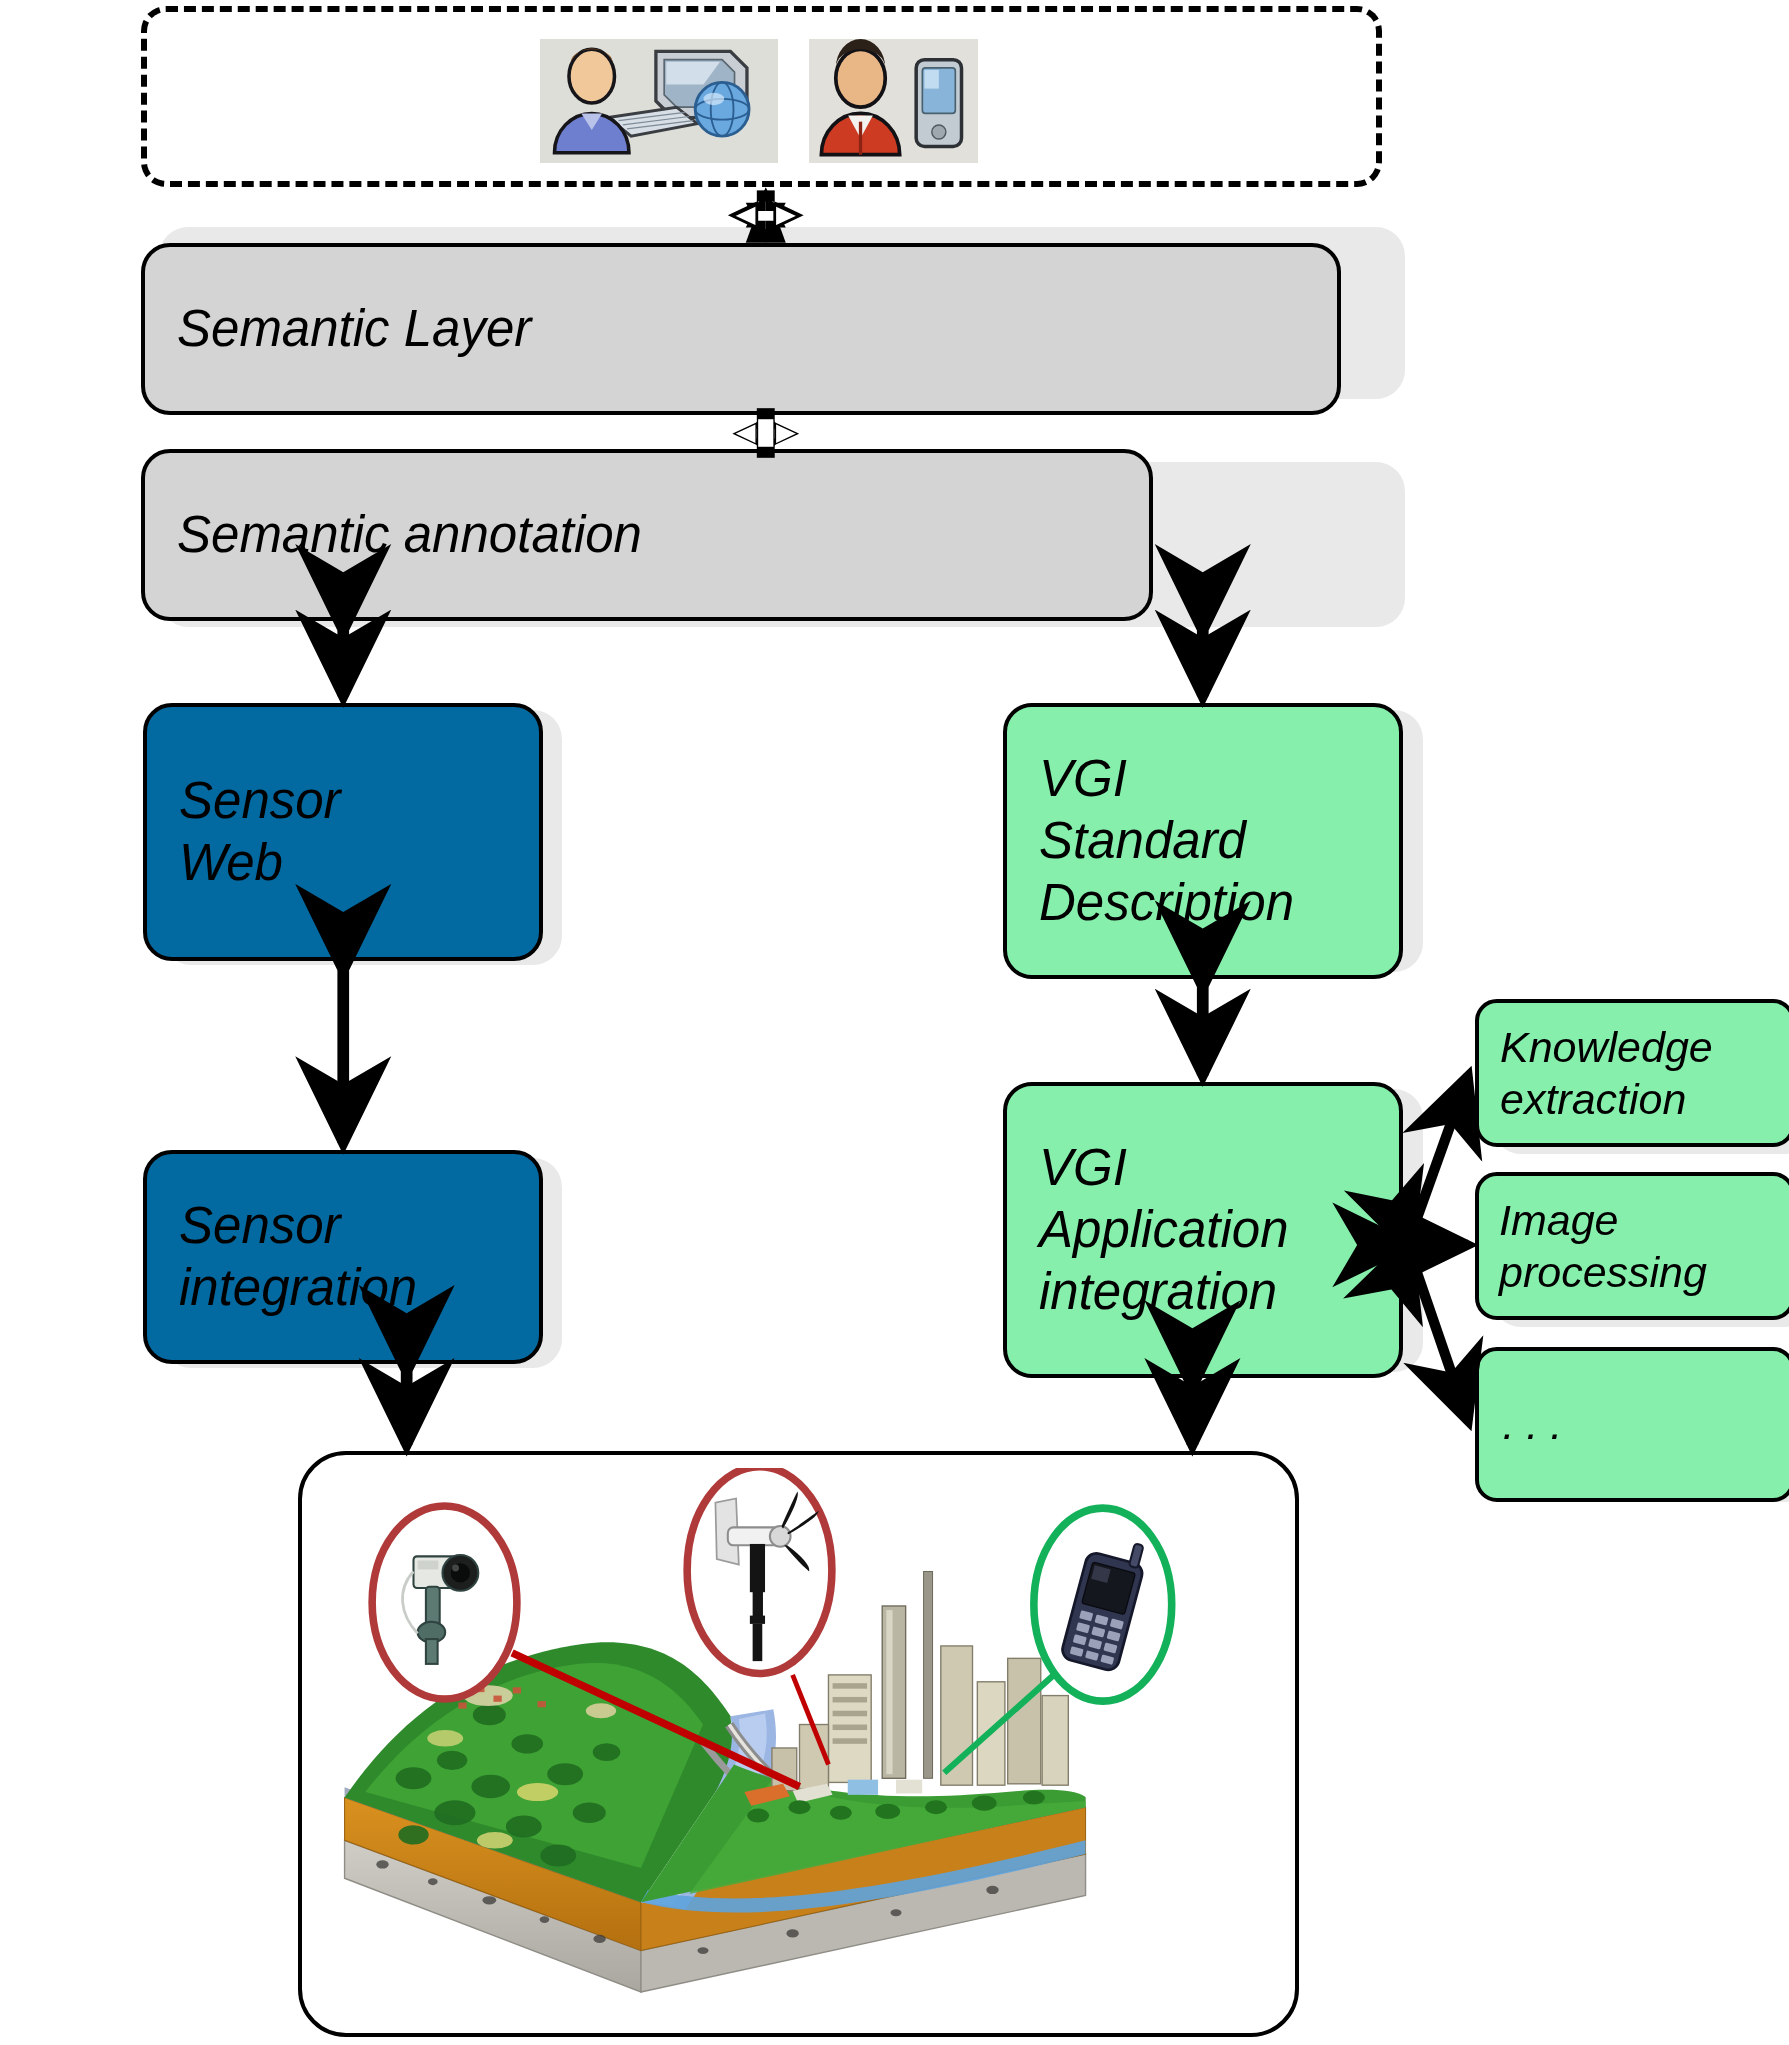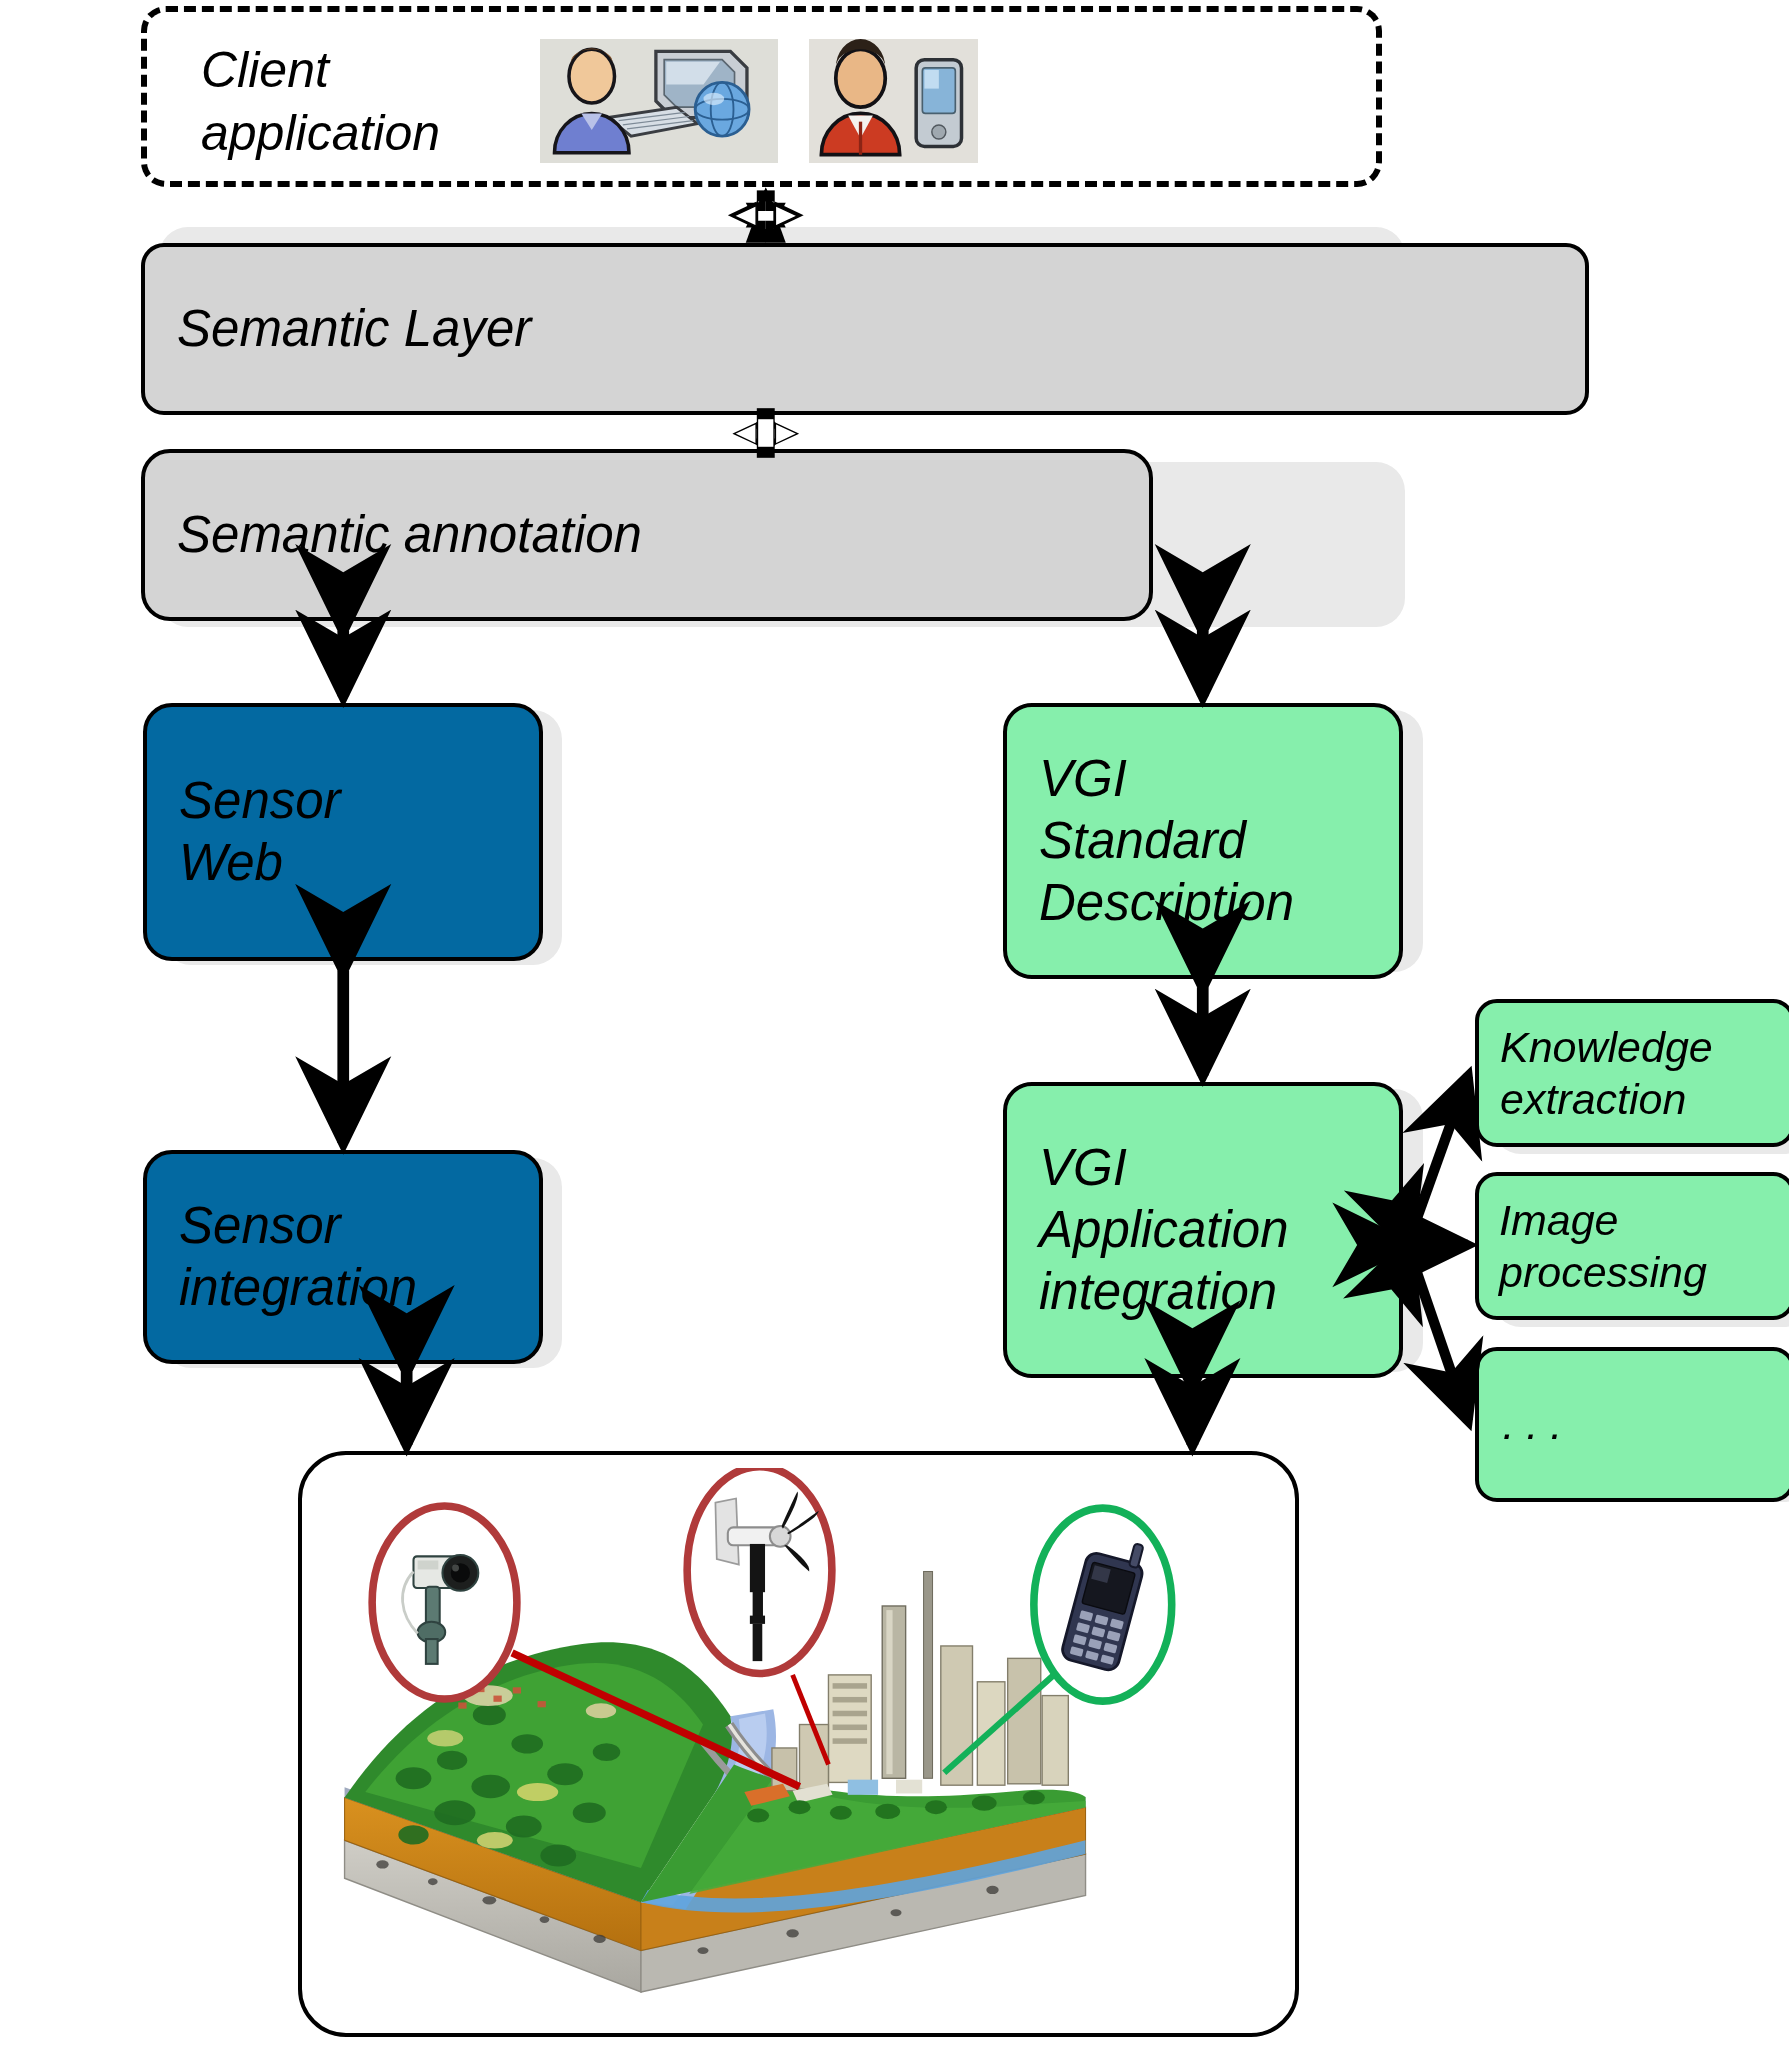--- a/index.html
+++ b/index.html
@@ -92,22 +92,20 @@
     white-space:pre-line;
     z-index:6;
   }
 </style>
 </head>
 <body>
 
 <div id="canvas">
 
   <div id="client-app">
-    <div class="ca-label">Client
-application</div>
 
     <div class="clipart" id="clip-desktop">
       <svg viewBox="0 0 115 60" width="238" height="124" preserveAspectRatio="none">
         <rect x="0" y="0" width="115" height="60" fill="#deded8"></rect>
 
         <g>
           <polygon points="56,6 92,6 100,14 100,38 64,38 56,30" fill="#c9ced4" stroke="#3a3d42" stroke-width="1.6"></polygon>
           <polygon points="60,10 88,10 94,16 94,33 66,33 60,27" fill="#9fb4c7" stroke="#5a6670" stroke-width="0.8"></polygon>
           <polygon points="61,11 87,11 79,22 61,22" fill="#e3ecf4" opacity="0.75"></polygon>
         </g>
@@ -153,21 +151,21 @@
           <path d="M13 14 a12 14 0 0 1 24 0 a12 9 0 0 0 -24 0z" fill="#2c2118"></path>
           <path d="M6 56 a19 20 0 0 1 38 0z" fill="#cc3b22" stroke="#121115" stroke-width="1.8"></path>
           <path d="M19 37 l6 11 l6 -11 z" fill="#f4f2ee"></path>
           <path d="M25 40 l0 16" stroke="#8c2415" stroke-width="1.6"></path>
         </g>
       </svg>
     </div>
   </div>
 
   <div class="shadow" style="left:159px;top:227px;width:1246px;height:172px;"></div>
-  <div class="box gray" style="left:141px;top:243px;width:1448px;height:172px;border-radius:23px;">
+  <div class="box gray" style="left:141px;top:243px;width:1200px;height:172px;">
     <span class="label t-lg">Semantic Layer</span>
   </div>
 
   <div class="shadow" style="left:159px;top:462px;width:1246px;height:165px;"></div>
   <div class="box gray" style="left:141px;top:449px;width:1012px;height:172px;">
     <span class="label t-lg">Semantic annotation</span>
   </div>
 
   <div class="shadow" style="left:162px;top:710px;width:400px;height:255px;"></div>
   <div class="box orange" style="left:143px;top:703px;width:400px;height:258px;">

